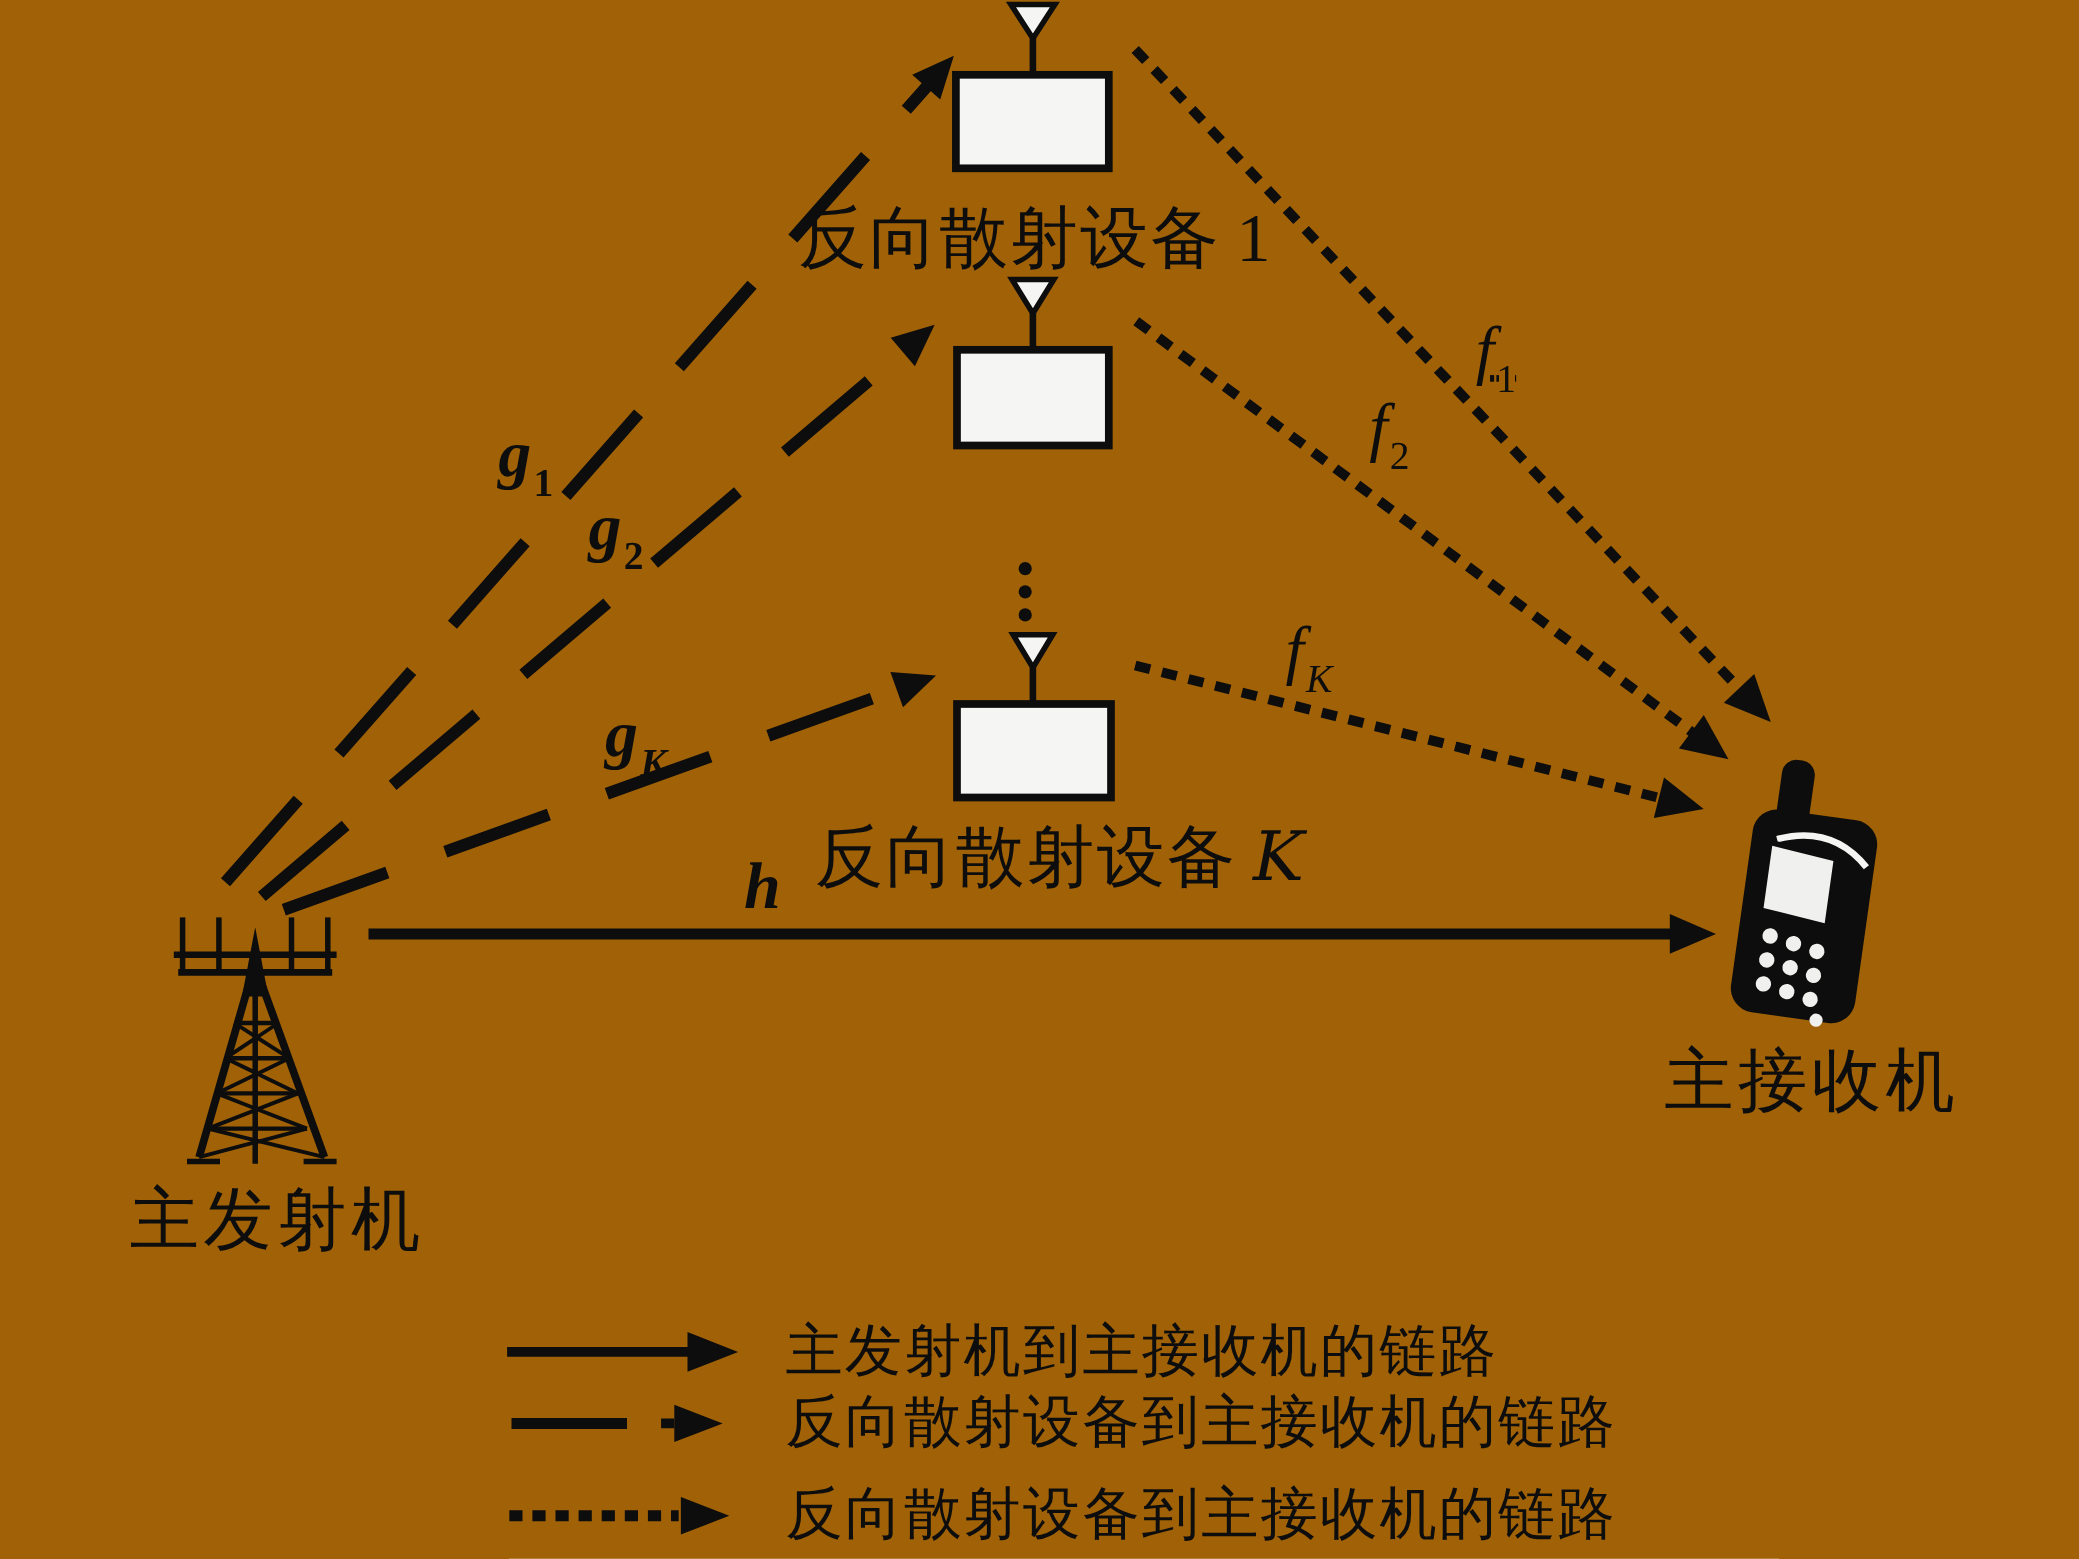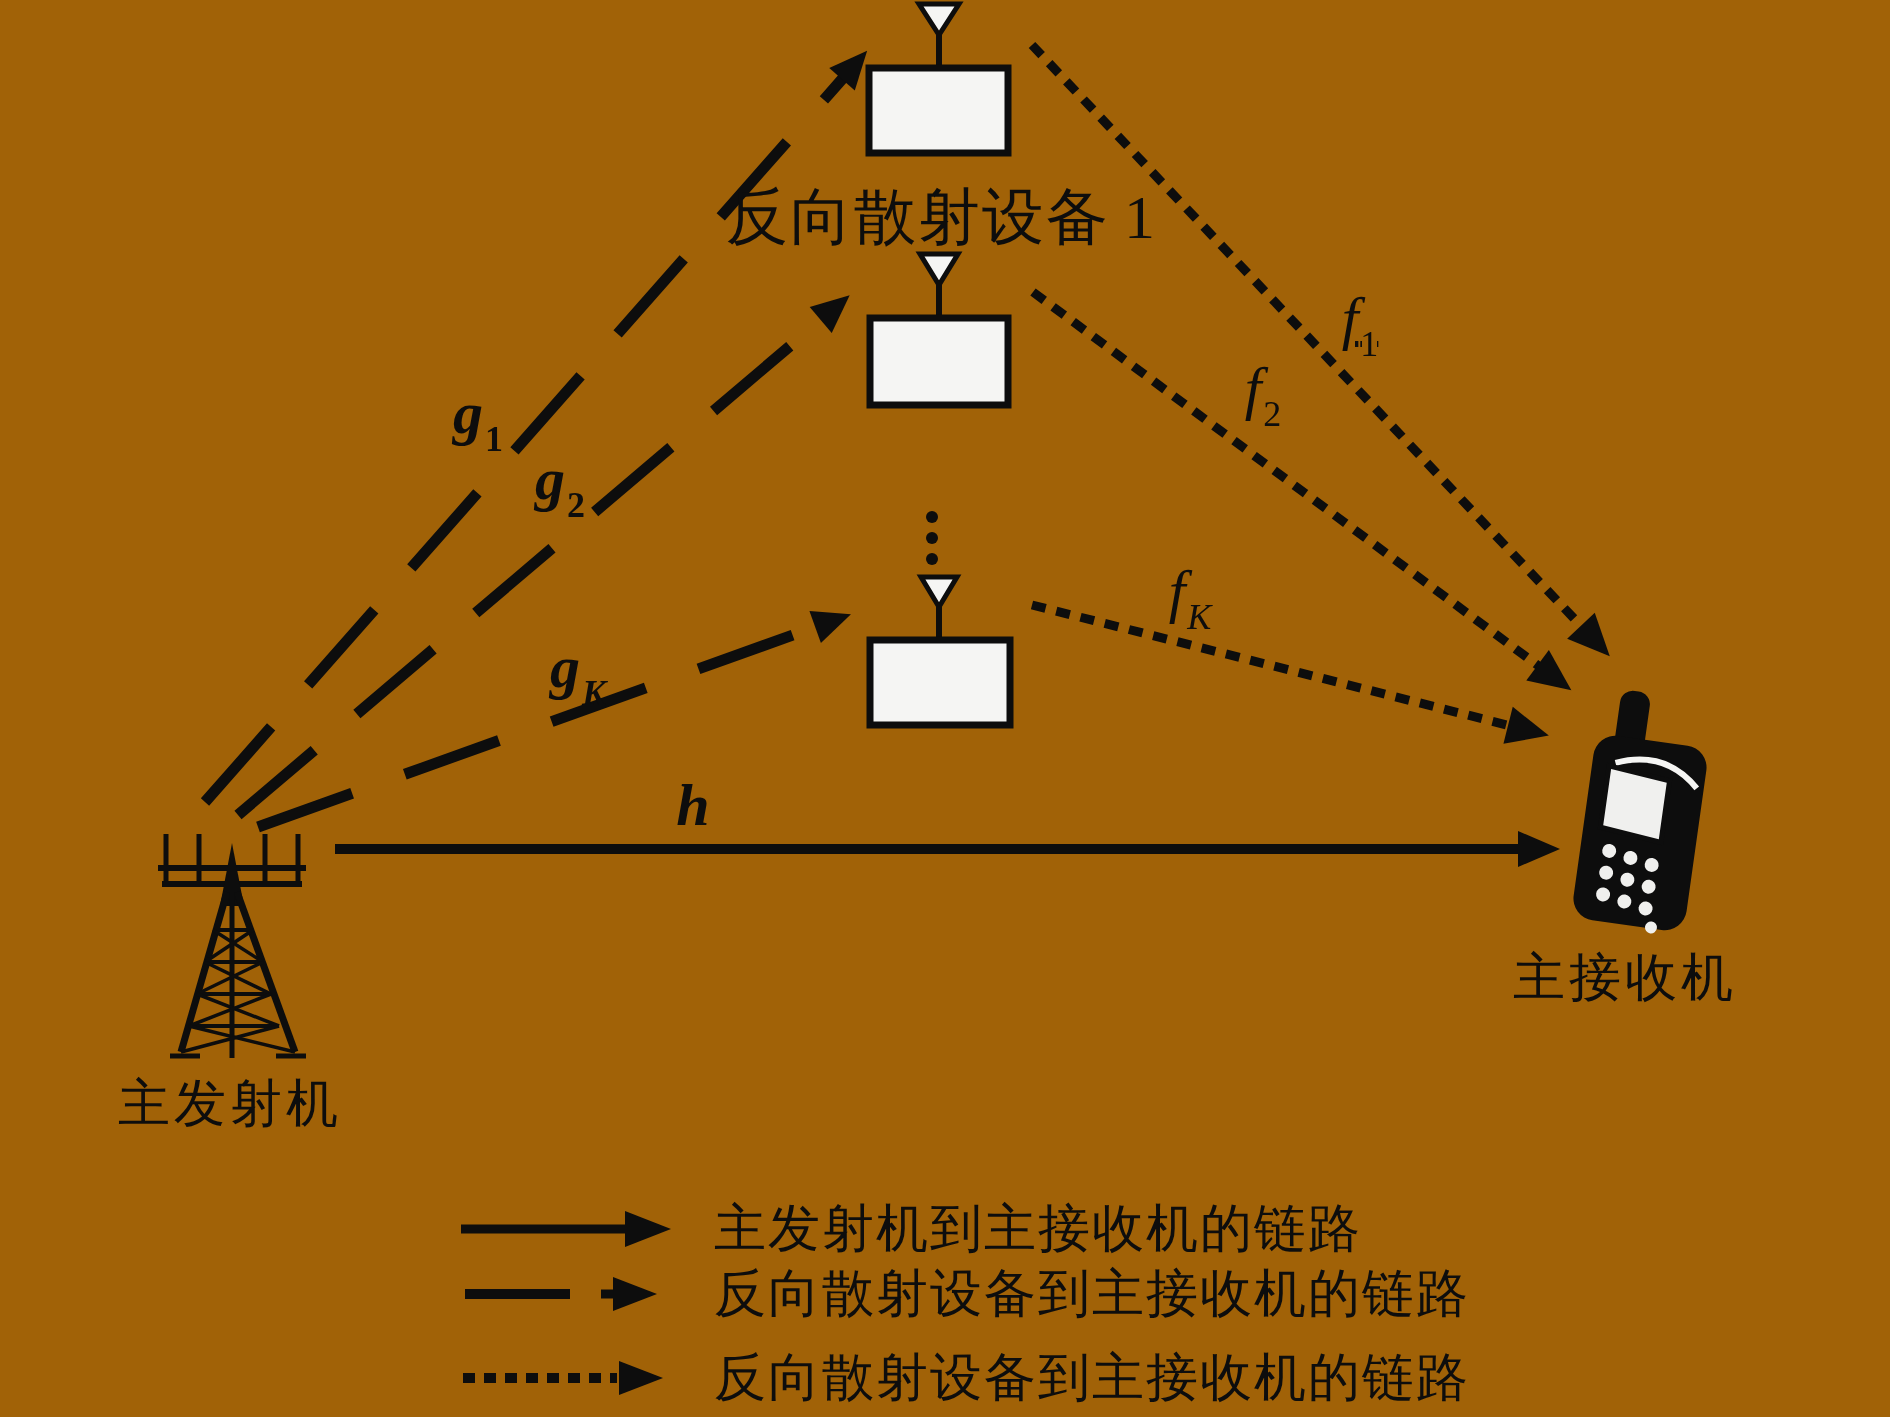--- a/index.html
+++ b/index.html
@@ -7,21 +7,21 @@
     position:relative;width:1890px;height:1417px;
     background:#a16207;overflow:hidden;
     font-family:"Liberation Serif","DejaVu Serif",serif;
     color:#0d0d0d;
   }
   .stage svg.layer{position:absolute;left:0;top:0;}
   .lbl{
     position:absolute;white-space:nowrap;line-height:1;
     font-size:62px;color:#0d0d0d;letter-spacing:2px;
   }
-  .node-lbl{font-size:52px;letter-spacing:4px;}
+  .node-lbl{font-size:63px;letter-spacing:4px;}
   .dev-index{padding-left:14px;}
   .dev-index.it{font-style:italic;font-family:"DejaVu Serif",serif;}
   .math{
     position:absolute;white-space:nowrap;line-height:1;
     transform:translate(-50%,-50%);
     font-style:italic;font-size:60px;color:#0d0d0d;
   }
   .math.bold{font-weight:bold;text-align:center;}
   .math sub{
     font-size:36px;font-style:normal;line-height:1;
@@ -142,20 +142,23 @@
           <circle cx="-6" cy="70" r="7"></circle>
           <circle cx="16" cy="74" r="7"></circle>
         <circle cx="24" cy="92" r="6"></circle>
       </g>
     </g>
   </svg>
 
   <div class="lbl" style="left:726px;top:186px;">
     <span>反向散射设备</span><span class="dev-index">1</span>
   </div>
+  <div class="lbl" style="left:741px;top:748px;">
+    <span>反向散射设备</span><span class="dev-index it">K</span>
+  </div>
 
   <div class="lbl node-lbl" style="left:118px;top:1078px;">主发射机</div>
   <div class="lbl node-lbl" style="left:1513px;top:952px;">主接收机</div>
 
   <div class="math bold" style="left:478px;top:420px;">
     <span>g</span><sub>1</sub>
   </div>
   <div class="math bold" style="left:560px;top:486px;">
     <span>g</span><sub>2</sub>
   </div>

